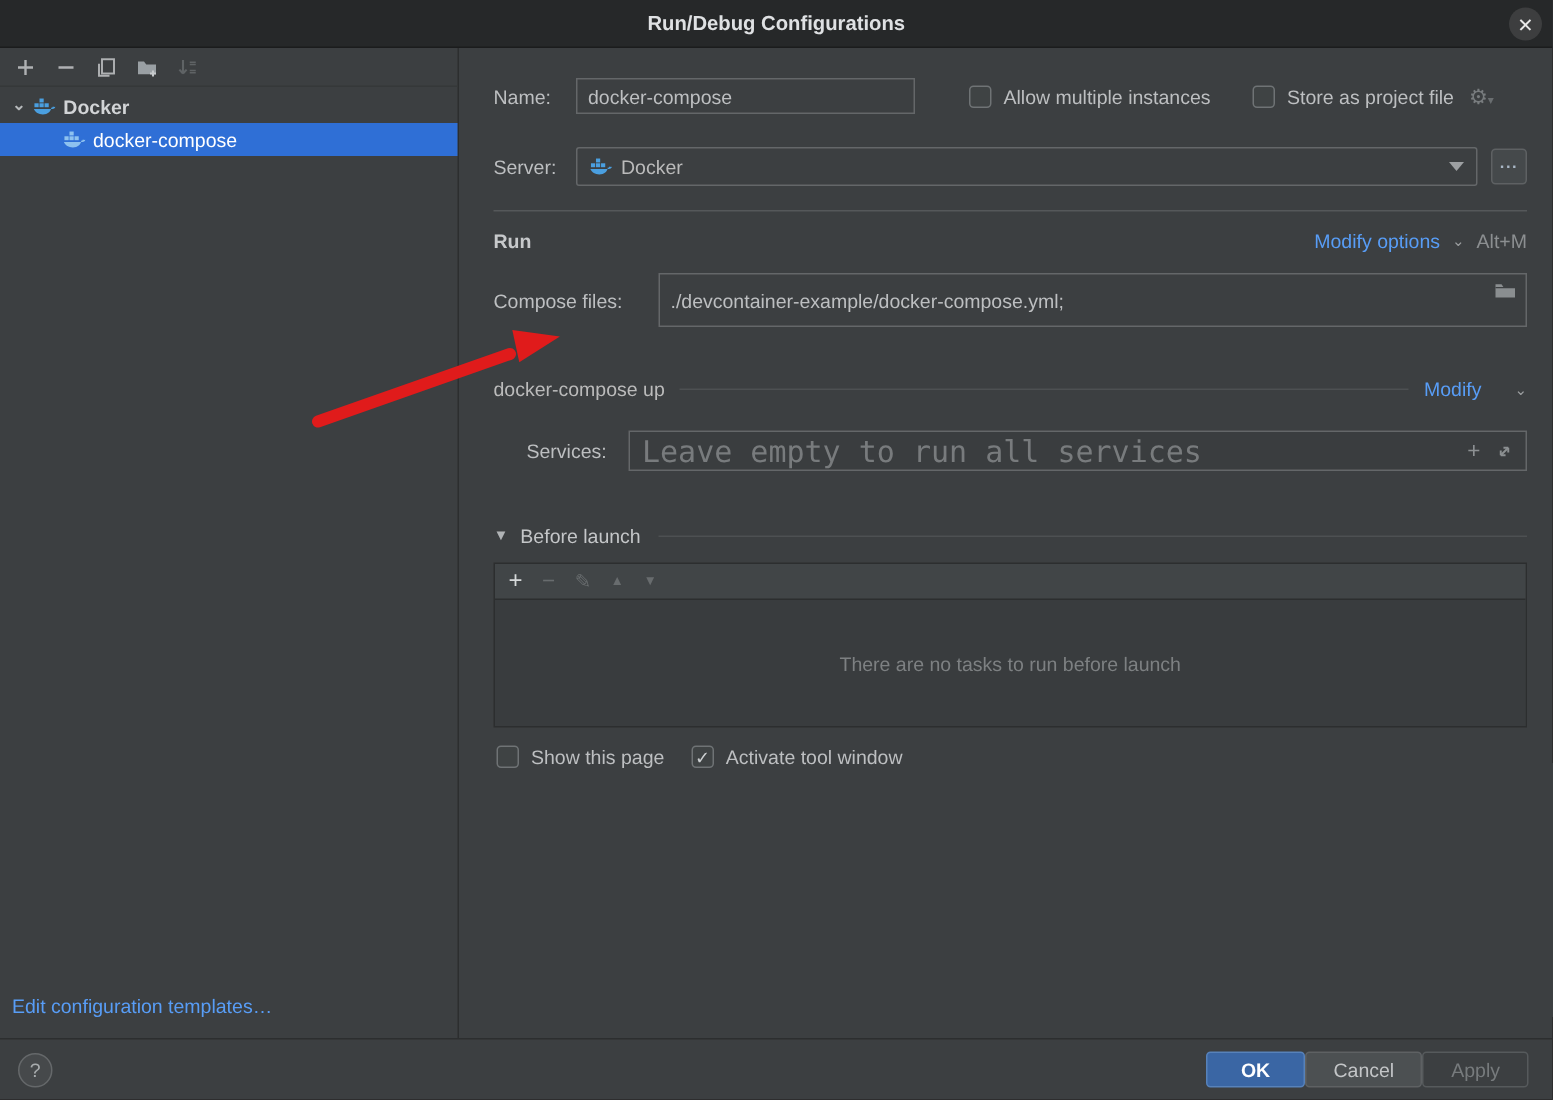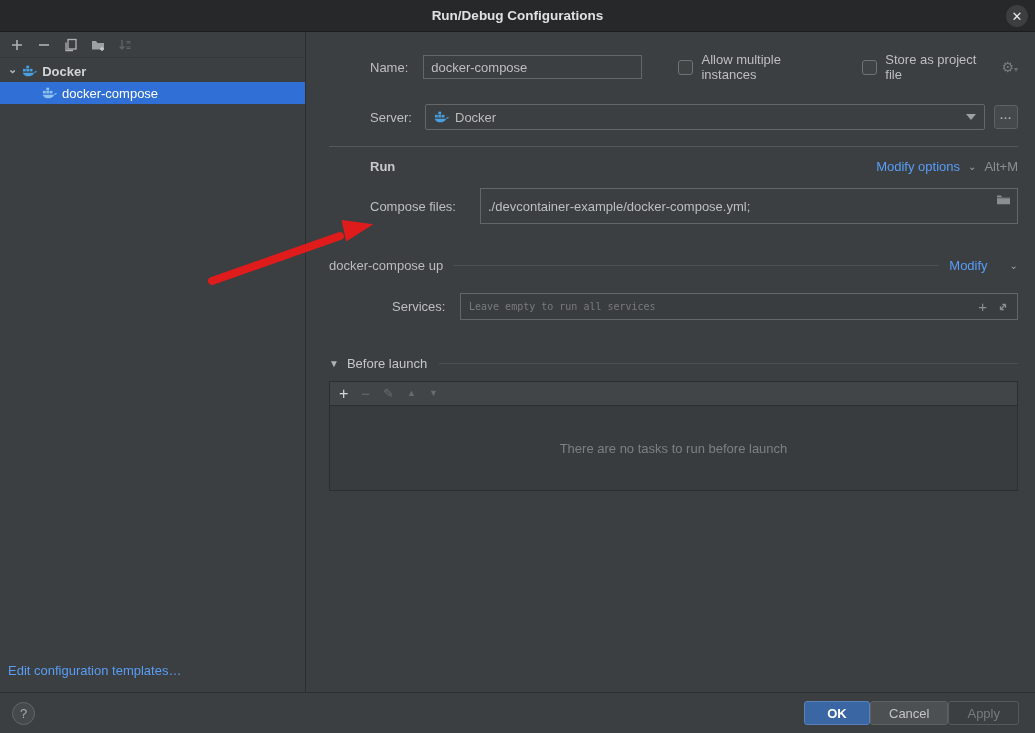--- a/index.html
+++ b/index.html
@@ -18,21 +18,21 @@
   .sb-toolbar { height:26px; display:flex; align-items:center; gap:9px; padding:0 8px; border-bottom:1px solid #353839; }
   .tbtn { width:18px; height:18px; display:flex; align-items:center; justify-content:center; cursor:pointer; }
   .tree { padding-top:2px; }
   .tree-row { height:22px; display:flex; align-items:center; gap:5px; cursor:pointer; }
   .tree-row.root { padding-left:8px; font-weight:bold; color:#d2d4d6; }
   .tree-row.selected { background:#2f6fd6; color:#ffffff; padding-left:42px; }
   .chev { color:#b6b9bb; font-size:11px; transform:translateY(-2px); }
   .edit-templates { margin-top:auto; padding:10px 8px 14px 8px; color:#589df6; cursor:pointer; }
 
   .main { flex:1 1 auto; padding:14px 17px 0 23px; display:flex; flex-direction:column; }
-  .row { display:flex; align-items:center;margin-left:41px; }
+  .row { display:flex; align-items:center; }
   .lbl { color:#bdbfc1; }
 
   
   .inp { background:#3c3f41; border:1px solid #646769; color:#bdbfc1; height:24px; padding:0 7px; font-family:"Liberation Sans", sans-serif; font-size:13px; outline:none; }
   .name-row { margin-top:6px; }
   .name-row .lbl { width:55px; }
   .name-input { width:226px; }
   .cb-group { display:flex; align-items:center; gap:8px; margin-left:36px; }
   .checkbox { width:15px; height:15px; border:1.5px solid #6f7375; border-radius:3px; background:#3f4344; display:inline-flex; align-items:center; justify-content:center; color:#cdd0d2; font-size:12px; cursor:pointer; flex:0 0 auto; }
   .cb-label { color:#bdbfc1; }
@@ -60,21 +60,21 @@
   .compose-input { flex:1; height:36px; padding-right:30px; }
   .folder-icon { position:absolute; right:7px; top:5px; cursor:pointer; }
 
   .sub-section { margin-top:34px; display:flex; align-items:center; gap:10px; }
   .sub-line { flex:1; height:1px; background:#4d5052; }
   .modify-wrap { display:flex; align-items:center; gap:22px; }
 
   .services-row { margin-top:20px; padding-left:22px; }
   .services-row .lbl { width:68px; }
   .services-field { flex:1; height:27px; border:1px solid #646769; background:#3a3d3f; display:flex; align-items:center; padding:0 8px; position:relative; }
-  .services-field input { flex:1; background:transparent; border:none; outline:none; font-family:"DejaVu Sans Mono", monospace; font-size:10px; color:#bdbfc1; }
+  .services-field input { flex:1; background:transparent; border:none; outline:none; font-family:"DejaVu Sans Mono", monospace; font-size:20px; color:#bdbfc1; }
   .services-field input::placeholder { color:#787b7d; opacity:1; }
   .svc-icons { display:flex; align-items:center; gap:10px; color:#8c9092; }
   .svc-plus { font-size:15px; cursor:pointer; line-height:1; }
 
   .before-row { margin-top:36px; display:flex; align-items:center; gap:8px; }
   .tri { color:#b0b3b5; font-size:10px; cursor:pointer; }
   .before-lbl { color:#c4c6c8; }
   .bl-line { flex:1; height:1px; background:#4d5052; margin-left:4px; }
 
   .tasks-box { margin-top:10px; border:1px solid #2c2e2f; }
@@ -273,20 +273,26 @@
         <div class="tasks-toolbar">
           <span class="tb-ico ico-enabled" style="font-size:16px;">+</span>
           <span class="tb-ico ico-disabled" style="font-size:15px;">−</span>
           <span class="tb-ico ico-disabled">✎</span>
           <span class="tb-ico small ico-disabled">▲</span>
           <span class="tb-ico small ico-disabled">▼</span>
         </div>
         <div class="tasks-empty">There are no tasks to run before launch</div>
       </div>
 
+      <div class="page-cbs">
+        <span class="checkbox"></span>
+        <span class="cb-label">Show this page</span>
+        <span class="checkbox second">✓</span>
+        <span class="cb-label">Activate tool window</span>
+      </div>
 
     </div>
   </div>
 
   <div class="footer">
     <div class="help-btn">?</div>
     <div class="footer-buttons">
       <div class="btn btn-primary">OK</div>
       <div class="btn btn-default">Cancel</div>
       <div class="btn btn-disabled">Apply</div>

